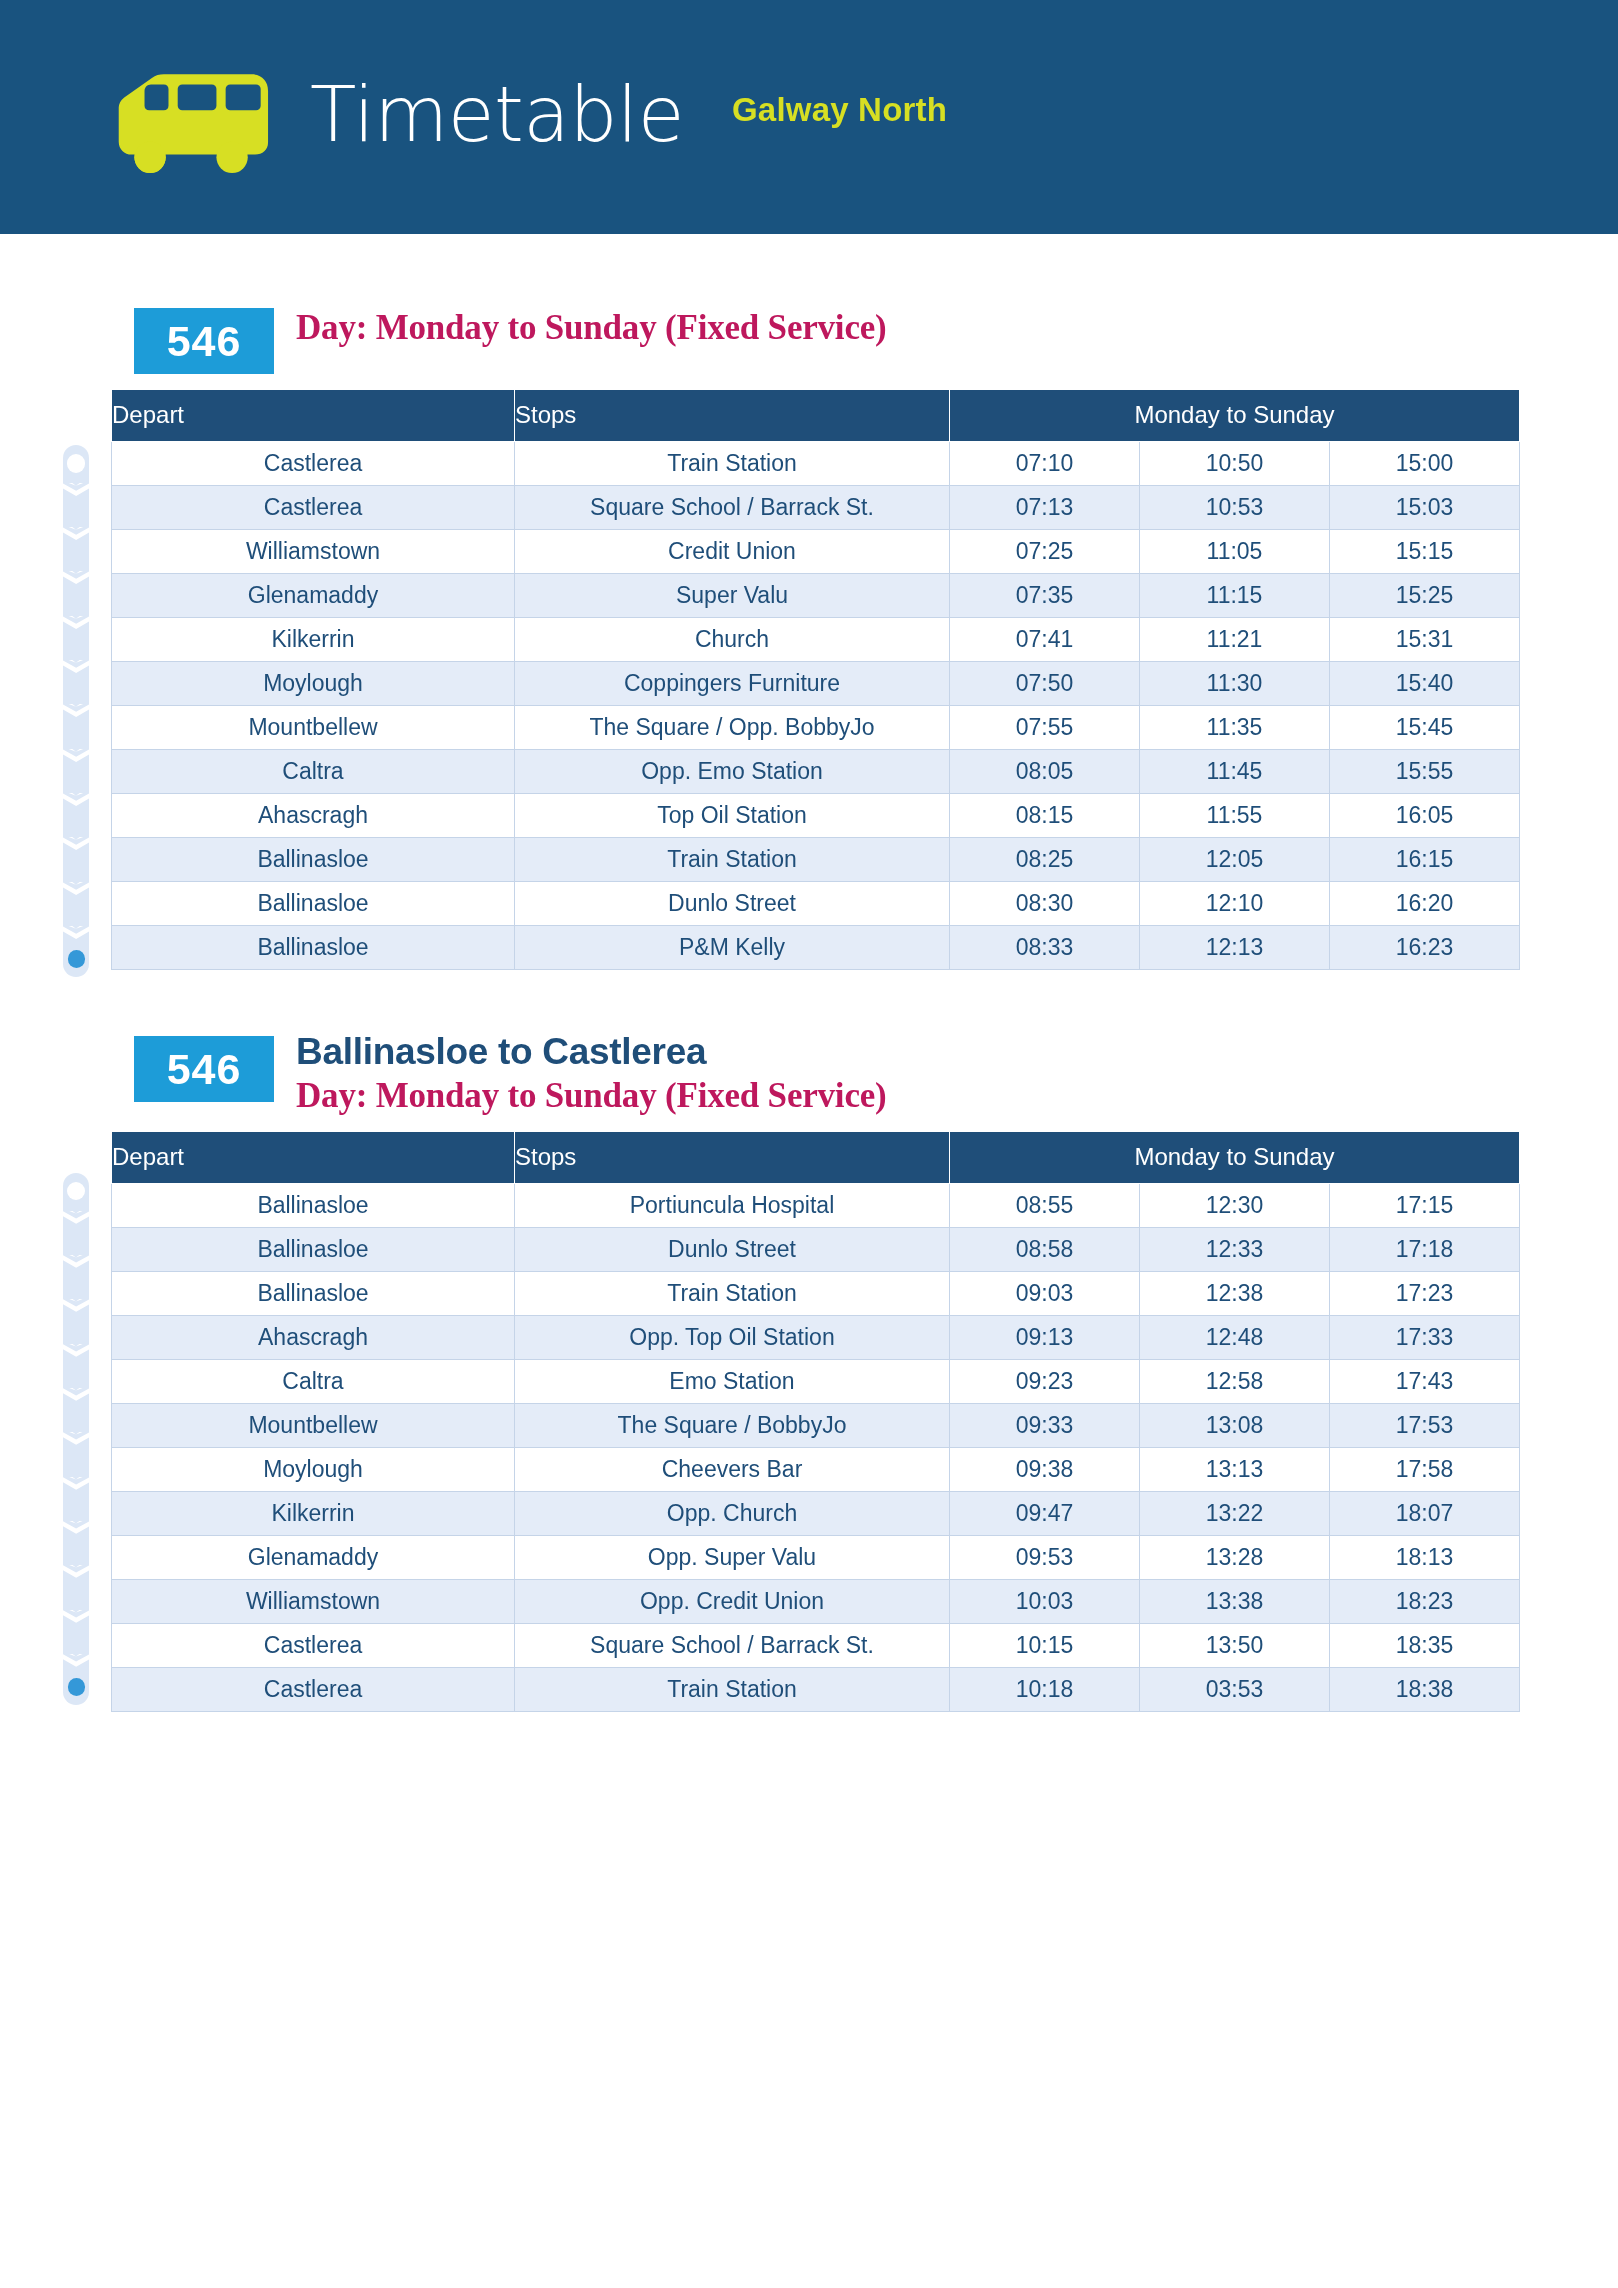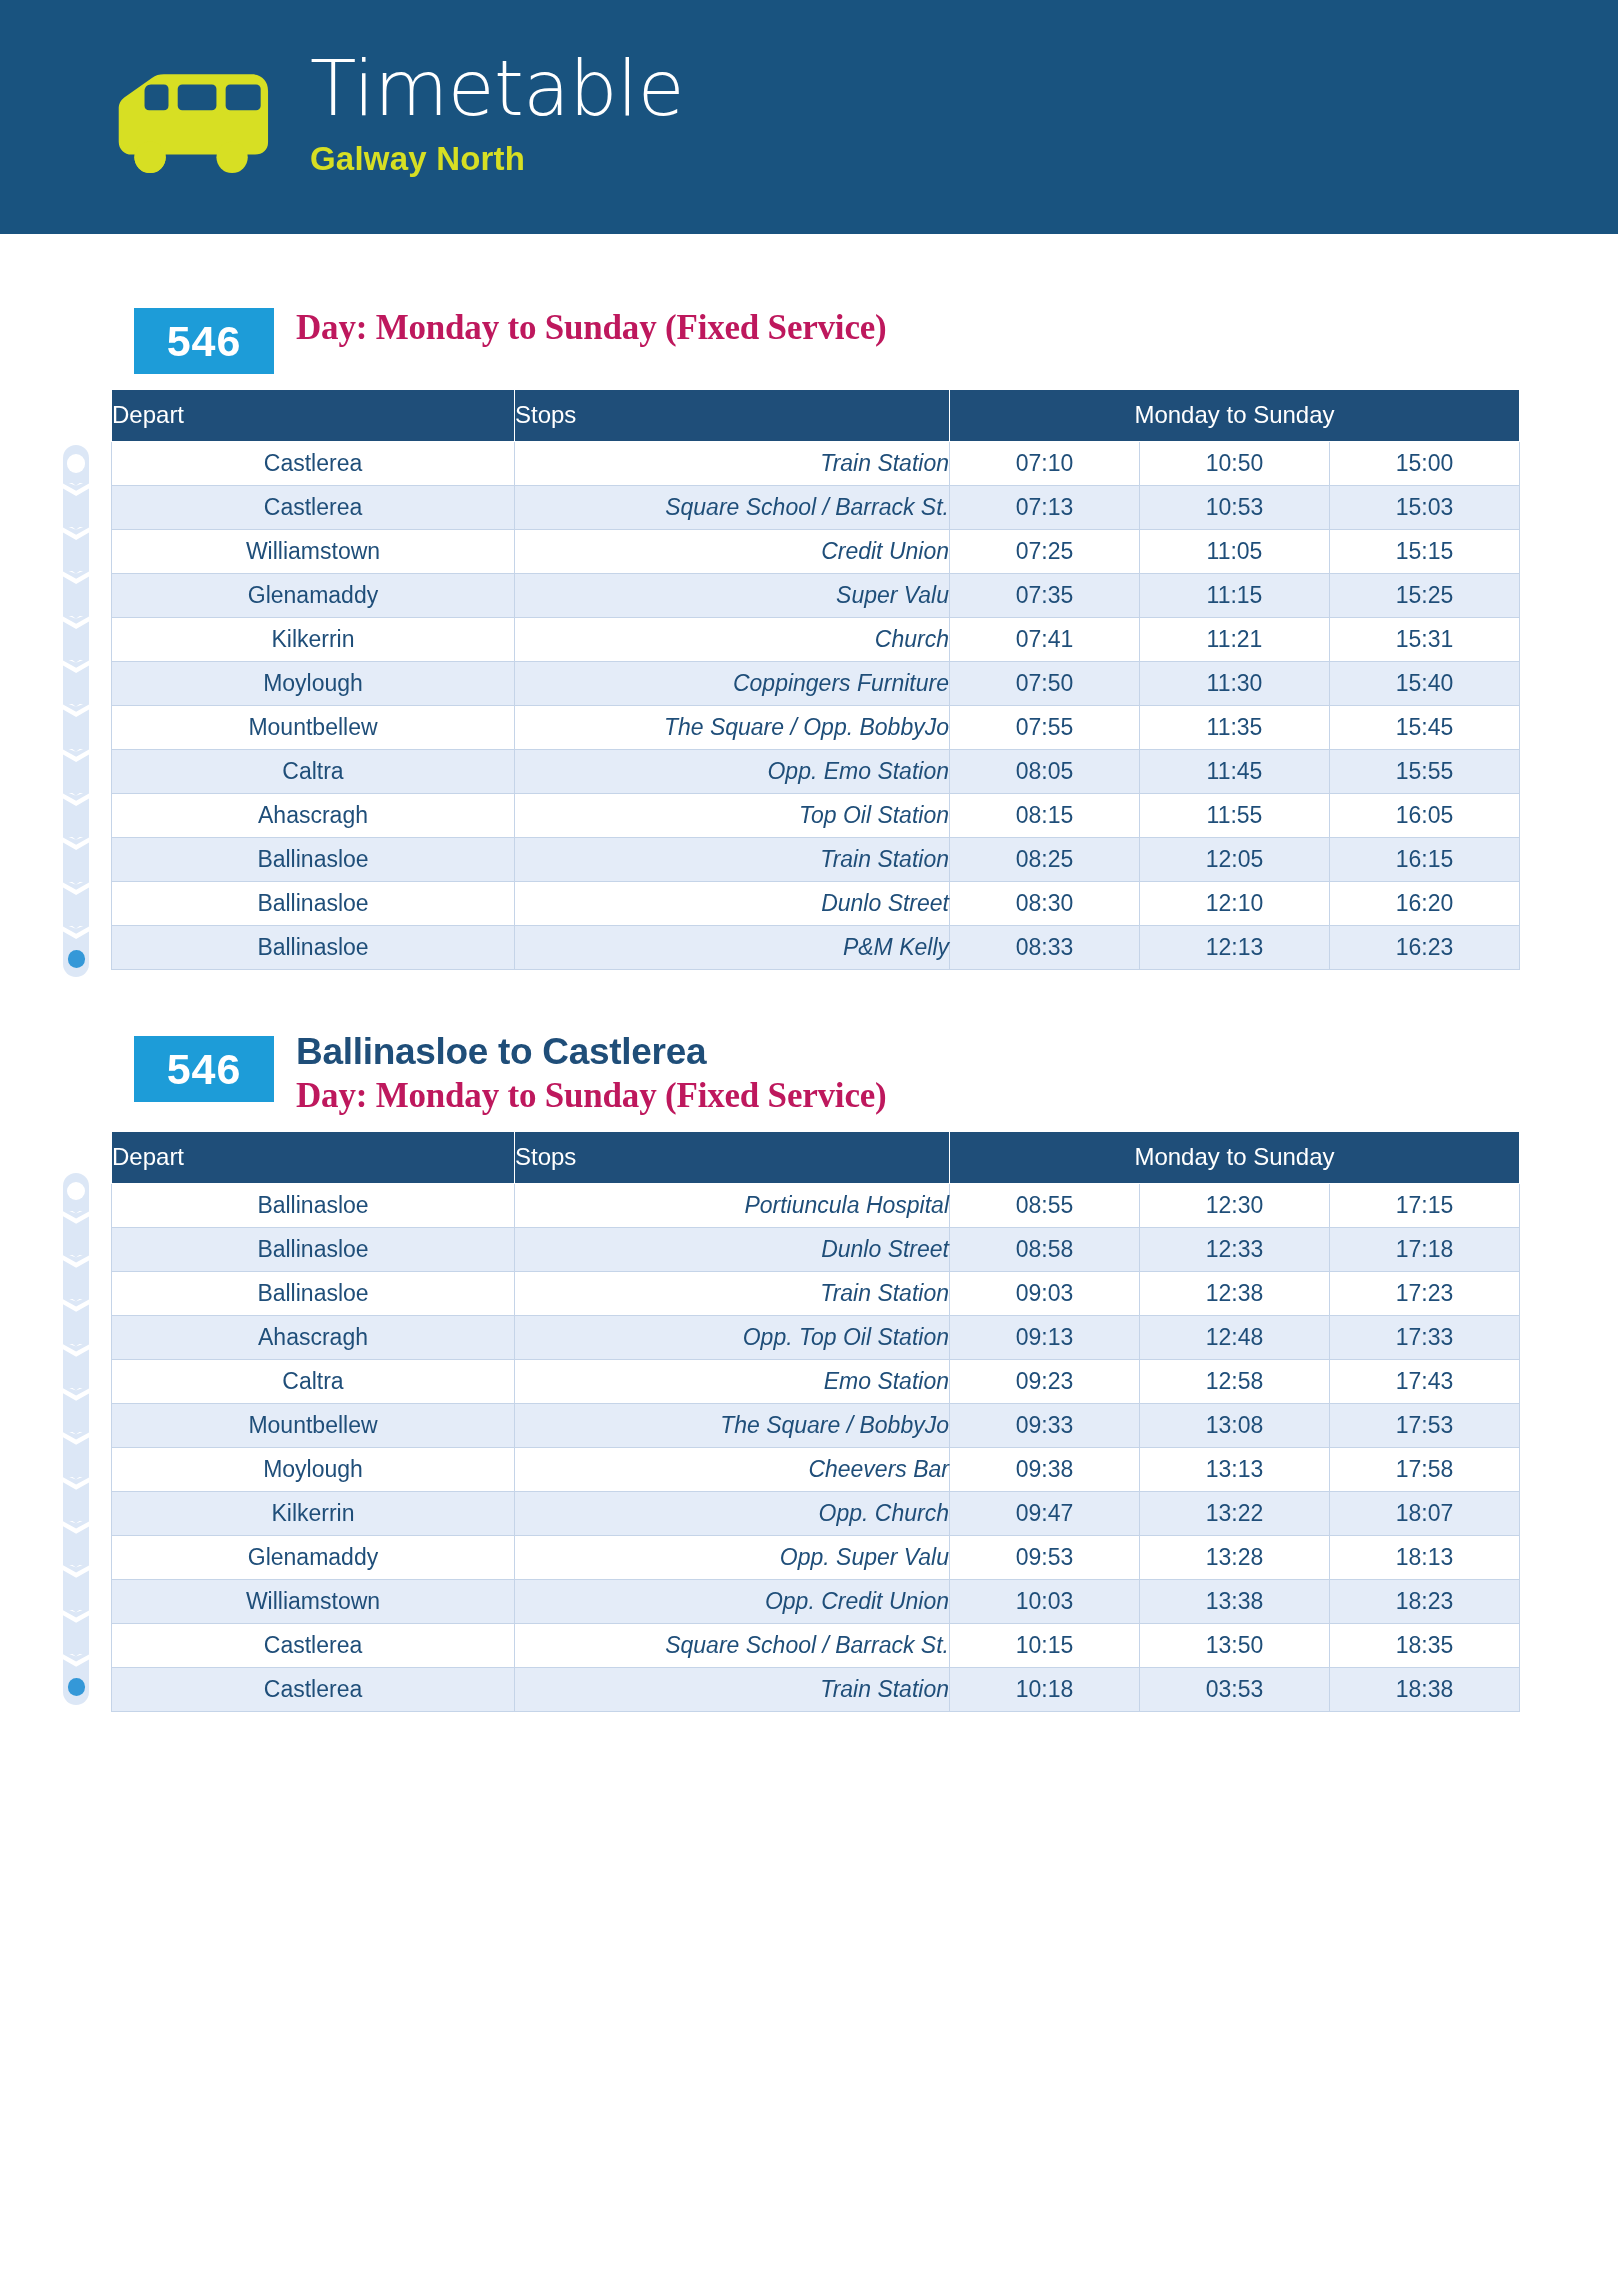--- a/index.html
+++ b/index.html
@@ -27,23 +27,23 @@
   }
   .bus-icon {
     width: 162px;
     height: 106px;
     flex: 0 0 auto;
     margin-right: 37px;
     margin-top: 5.5px;
   }
   .banner-text {
     display: flex;
-    flex-direction: column;
     justify-content: center;
     margin-top: -3.7px;
+    gap: 48px;
   }
   .banner-title {
     color: #ffffff;
     font-size: 76px;
     font-weight: 300;
     line-height: 0.98;
     letter-spacing: -0.5px;
     font-family: "DejaVu Sans", sans-serif;
     font-stretch: condensed;
   }
@@ -137,22 +137,21 @@
   col.c-depart { width: 403px; }
   col.c-stops  { width: 435px; }
   col.c-time   { width: 190px; }
 
   td.c-dep {
     padding-left: 14.8px;
     text-align: center;
   }
   td.c-stop {
     padding-left: 14.8px;
-    text-align: right;
-    font-style: italic;
+    text-align: center;
   }
   td.c-tm {
     text-align: center;
   }
   tbody tr.odd td { background: #ffffff; }
   tbody tr.even td { background: #e4ecf8; }
 
   
   .track {
     position: absolute;

